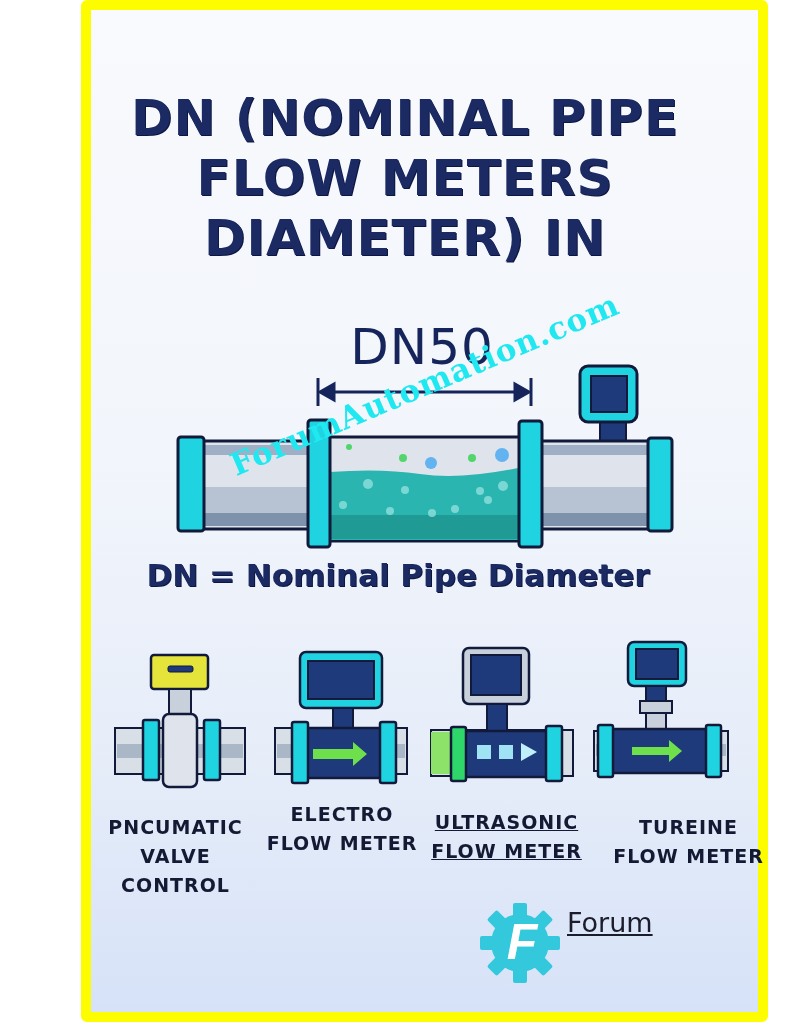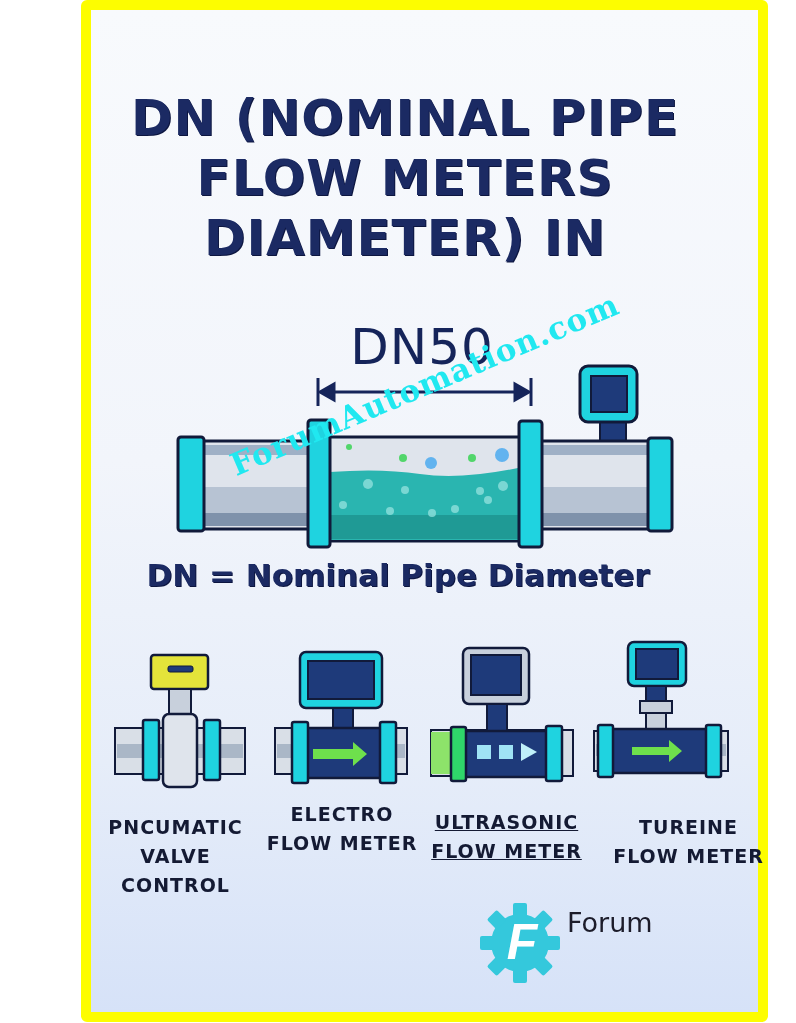--- a/index.html
+++ b/index.html
@@ -14,21 +14,21 @@
   .title div { white-space:nowrap; }
   .dn50 { position:absolute; left:259px; top:318px; width:170px; text-align:center; font-weight:normal;
           font-size:50px; color:#15245a; letter-spacing:1px; }
   .subtitle { position:absolute; left:0; width:100%; top:557px; text-align:center; font-weight:bold;
               font-size:31px; color:#1b2a63; text-shadow:1px 1px 0 #0d1640; }
   .watermark { position:absolute; left:232px; top:448px; font-family:"DejaVu Serif", serif; font-weight:bold;
                font-size:31px; color:#20e8f0; transform:rotate(-23deg); transform-origin:left center;
                letter-spacing:1px; white-space:nowrap; }
   .lbl { position:absolute; text-align:center; font-weight:bold; color:#141a33; font-size:19px; line-height:29px;
          letter-spacing:1px; }
-  .logo-text { position:absolute; left:486px; top:896px; font-size:27px; line-height:34px; color:#1c1c2a; }
+  .logo-text { position:absolute; left:486px; top:896px; font-size:27px; line-height:34px; color:#1c1c2a;text-decoration:underline; }
   svg { position:absolute; overflow:visible; }
 </style>
 </head>
 <body>
 
 <div class="frame"></div>
 
 <div class="title">
   <div>DN (NOMINAL PIPE</div>
   <div>FLOW METERS</div>

